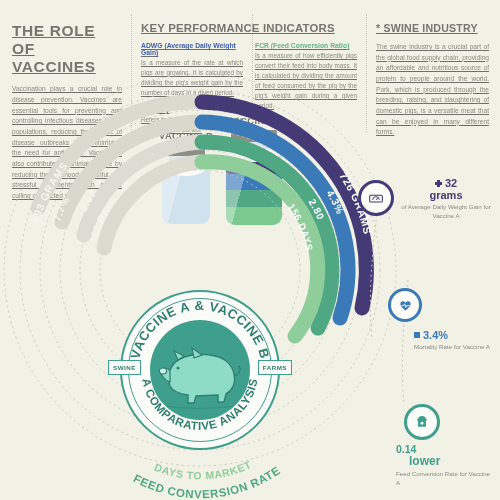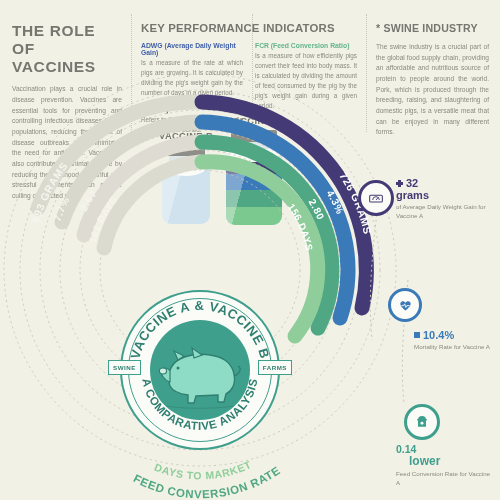--- a/index.html
+++ b/index.html
@@ -6,21 +6,21 @@
   body{
     width:500px;height:500px;overflow:hidden;
     background:#f2f1e6;
     font-family:"Liberation Sans", sans-serif;
     color:#6f6f69;
     position:relative;
   }
   .stage{position:absolute;inset:0;width:500px;height:500px;}
 
   
-  .col{position:absolute;top:0;}
+  .col{position:absolute;top:0;text-decoration:underline;}
   .divider{position:absolute;top:14px;width:0;height:118px;
            border-left:1px dotted #c9c8bb;}
 
   .title{
     font-size:15.5px;font-weight:bold;letter-spacing:.6px;
     color:#76766f;line-height:1.15;margin:0 0 9px 0;
   }
   .body-txt{
     font-size:6.6px;line-height:1.62;text-align:justify;color:#8a8a80;
     margin:0;
@@ -242,40 +242,40 @@
   </div>
 
   <div class="callout" style="left:358px;top:180px;">
     <div class="ic" style="position:absolute;left:0;top:0;width:30px;height:30px;background:#fbfbf7;border:3px solid #443a75;">
       <svg viewBox="0 0 24 24" width="16" height="16">
         <rect x="2.5" y="8" width="19" height="10" rx="1.6" fill="none" stroke="#443a75" stroke-width="1.6"></rect>
         <path d="M 7,15 A 5,5 0 0 1 17,15" fill="none" stroke="#443a75" stroke-width="1.4"></path>
         <line x1="12" y1="15" x2="15" y2="11.6" stroke="#443a75" stroke-width="1.4"></line>
       </svg>
     </div>
-    <div style="position:absolute;left:38px;top:-2px;width:100px;">
+    <div style="position:absolute;left:38px;top:-2px;width:100px;text-align:center;">
       <div class="c-big" style="color:#443a75;">
         <span class="plus"></span><span>32</span>
       </div>
       <div class="c-big" style="color:#443a75;">grams</div>
       <div class="c-sub">of Average Daily Weight Gain for Vaccine A</div>
     </div>
   </div>
 
   <div class="callout" style="left:388px;top:288px;">
     <div class="ic" style="position:absolute;left:0;top:0;width:28px;height:28px;background:#fbfbf7;border:3px solid #3a7ab8;">
       <svg viewBox="0 0 24 24" width="15" height="15">
         <path d="M 12,20 C 4,14 2.5,9.5 4.6,6.8 C 6.6,4.2 10.2,4.8 12,7.6
                  C 13.8,4.8 17.4,4.2 19.4,6.8 C 21.5,9.5 20,14 12,20 Z" fill="#3a7ab8"></path>
         <polyline points="5.5,12.2 9,12.2 10.6,9.4 12.6,15 14.2,12.2 18.5,12.2" fill="none" stroke="#fbfbf7" stroke-width="1.5"></polyline>
       </svg>
     </div>
     <div style="position:absolute;left:26px;top:42px;width:96px;">
       <div class="c-big" style="color:#3a7ab8;">
-        <span class="sq" style="background:#3a7ab8;"></span><span>10.4%</span>
+        <span class="sq" style="background:#3a7ab8;"></span><span>3.4%</span>
       </div>
       <div class="c-sub">Mortality Rate for Vaccine A</div>
     </div>
   </div>
 
   <div class="callout" style="left:404px;top:404px;">
     <div class="ic" style="position:absolute;left:0;top:0;width:30px;height:30px;background:#fbfbf7;border:3px solid #3f9f8d;">
       <svg viewBox="0 0 24 24" width="16" height="16">
         <path d="M 6,9 A 6,6 0 0 1 18,9 L 18,19 L 6,19 Z" fill="#3f9f8d"></path>
         <rect x="4.5" y="7.6" width="15" height="2.2" rx="1" fill="#3f9f8d"></rect>

